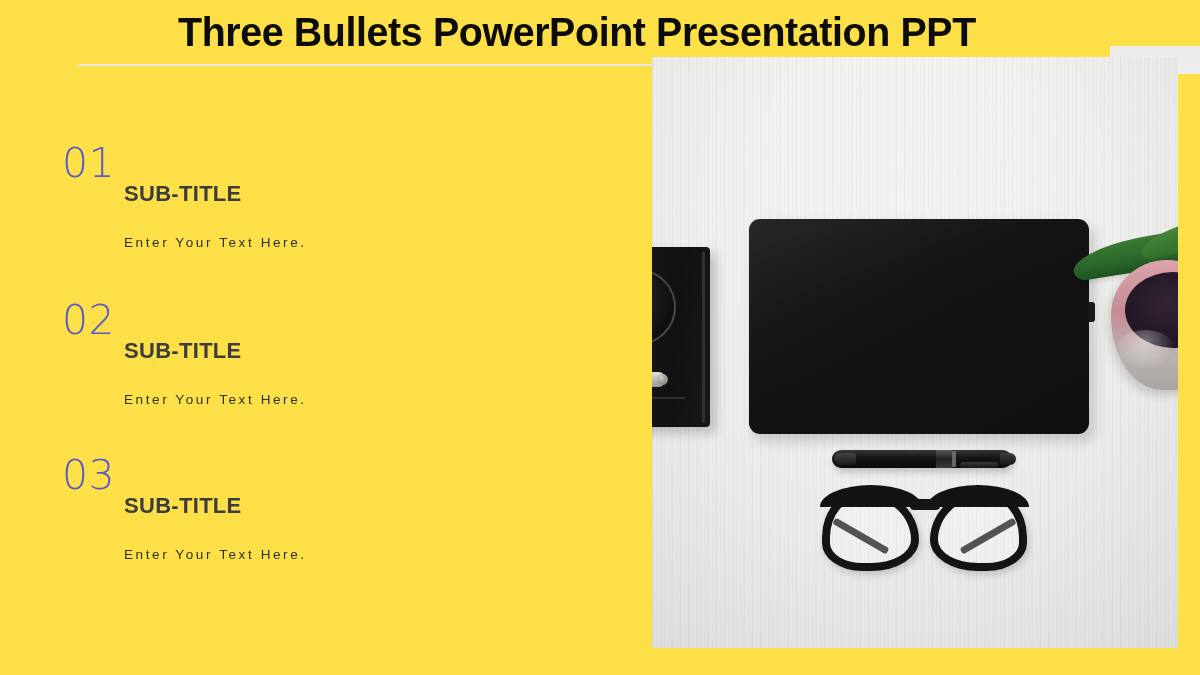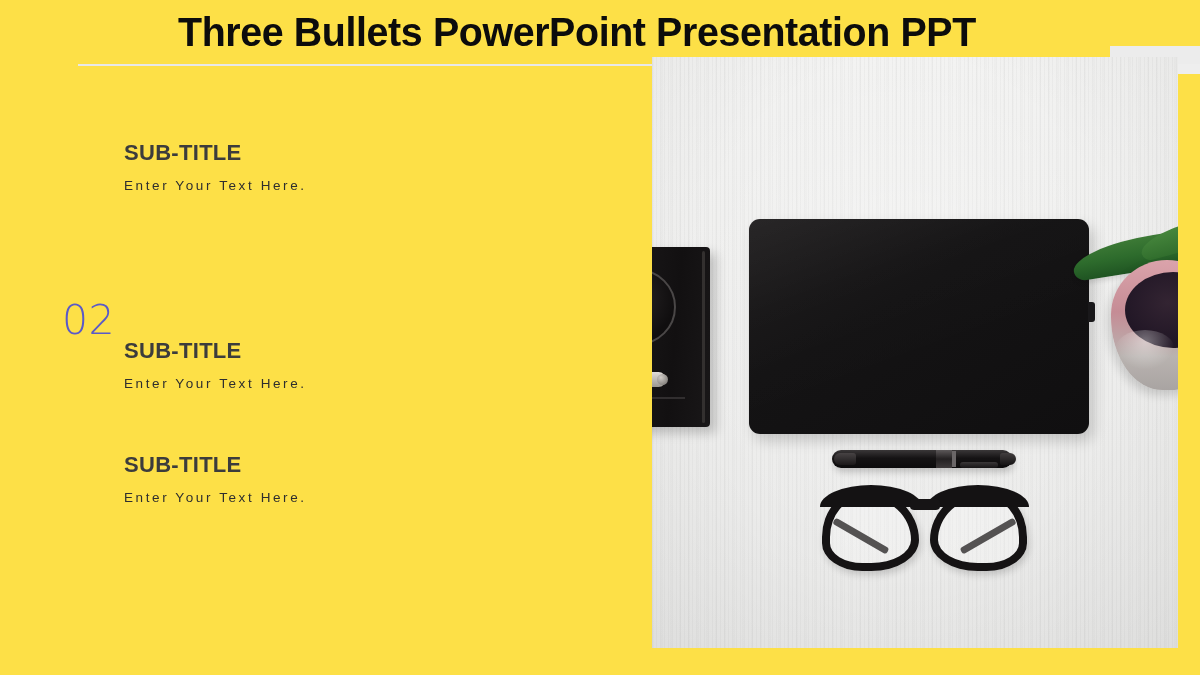--- a/index.html
+++ b/index.html
@@ -94,21 +94,21 @@
   }
   .bullet-subtitle {
     font-size: 22px;
     font-weight: 700;
     color: #3c3c3c;
     letter-spacing: 0.3px;
     line-height: 1.25;
     font-family: "Liberation Sans", sans-serif;
   }
   .bullet-text {
-    margin-top: 11px;
+    margin-top: 27px;
     font-size: 13.5px;
     font-weight: 400;
     color: #2e2e2e;
     letter-spacing: 2.6px;
     font-family: "Liberation Sans", sans-serif;
   }
 
   
   .photo {
     position: absolute;
@@ -395,35 +395,37 @@
 <div class="slide">
 
   <div class="title-band"></div>
   <div class="title-band-lower"></div>
   <div class="slide-title">Three Bullets PowerPoint Presentation PPT</div>
   <div class="title-rule"></div>
 
   <div class="bullets">
 
     <div class="bullet" style="top:143px;">
+      <div class="bullet-num">01</div>
       <div class="bullet-body">
         <div class="bullet-subtitle">SUB-TITLE</div>
         <div class="bullet-text">Enter Your Text Here.</div>
       </div>
     </div>
 
     <div class="bullet" style="top:300px;">
       <div class="bullet-num">02</div>
       <div class="bullet-body">
         <div class="bullet-subtitle">SUB-TITLE</div>
         <div class="bullet-text">Enter Your Text Here.</div>
       </div>
     </div>
 
     <div class="bullet" style="top:455px;">
+      <div class="bullet-num">03</div>
       <div class="bullet-body">
         <div class="bullet-subtitle">SUB-TITLE</div>
         <div class="bullet-text">Enter Your Text Here.</div>
       </div>
     </div>
 
   </div>
 
   <div class="photo">
     <div class="desk"></div>

